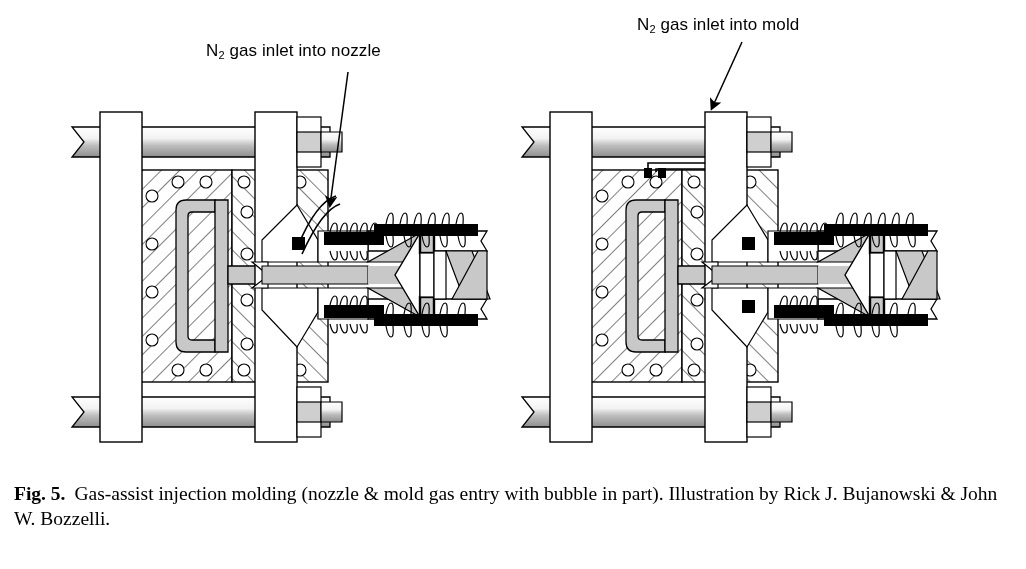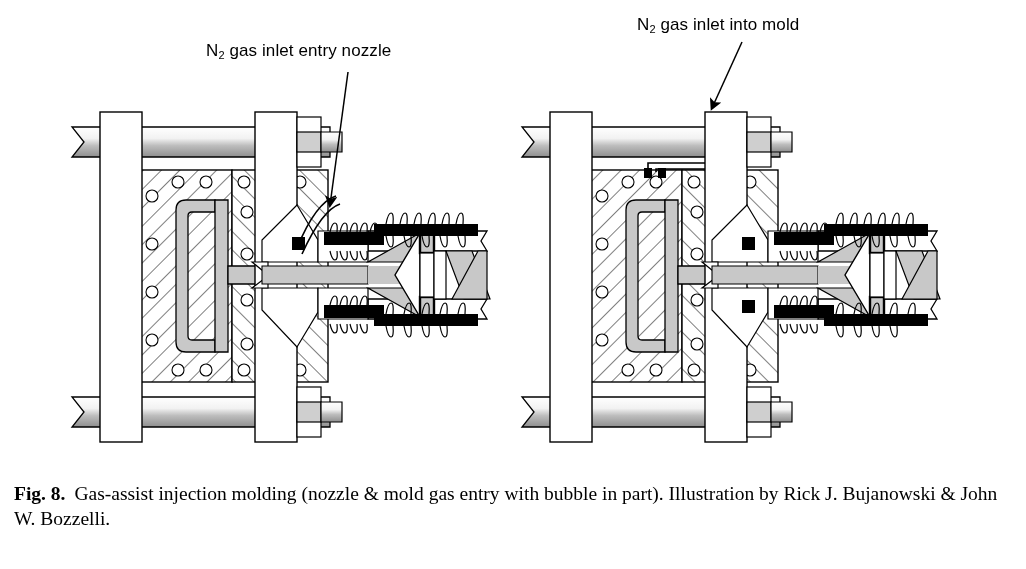--- a/index.html
+++ b/index.html
@@ -405,19 +405,19 @@
         <path d="M836,326 q2,11 5,11 q3,0 2,-11"></path>
         <path d="M854,326 q2,11 5,11 q3,0 2,-11"></path>
         <path d="M872,326 q2,11 5,11 q3,0 2,-11"></path>
         <path d="M890,326 q2,11 5,11 q3,0 2,-11"></path>
       </g>
 
       <line x1="742" y1="42" x2="712" y2="108" stroke="#000000" stroke-width="1.5" marker-end="url(#arrowhead)"></line>
     </g>
   </svg>
 
-  <div class="label-text" id="label-nozzle"><span>N</span><sub>2</sub><span> gas inlet entry nozzle</span></div>
+  <div class="label-text" id="label-nozzle"><span>N</span><sub>2</sub><span> gas inlet into nozzle</span></div>
 
   <div class="label-text" id="label-mold"><span>N</span><sub>2</sub><span> gas inlet into mold</span></div>
 
-  <div id="caption"><span class="fignum">Fig. 8.</span><span class="captext">Gas-assist injection molding (nozzle &amp; mold gas entry with bubble in part). Illustration by Rick J. Bujanowski &amp; John W. Bozzelli.</span></div>
+  <div id="caption"><span class="fignum">Fig. 5.</span><span class="captext">Gas-assist injection molding (nozzle &amp; mold gas entry with bubble in part). Illustration by Rick J. Bujanowski &amp; John W. Bozzelli.</span></div>
 
 </div>
 
 </body></html>

